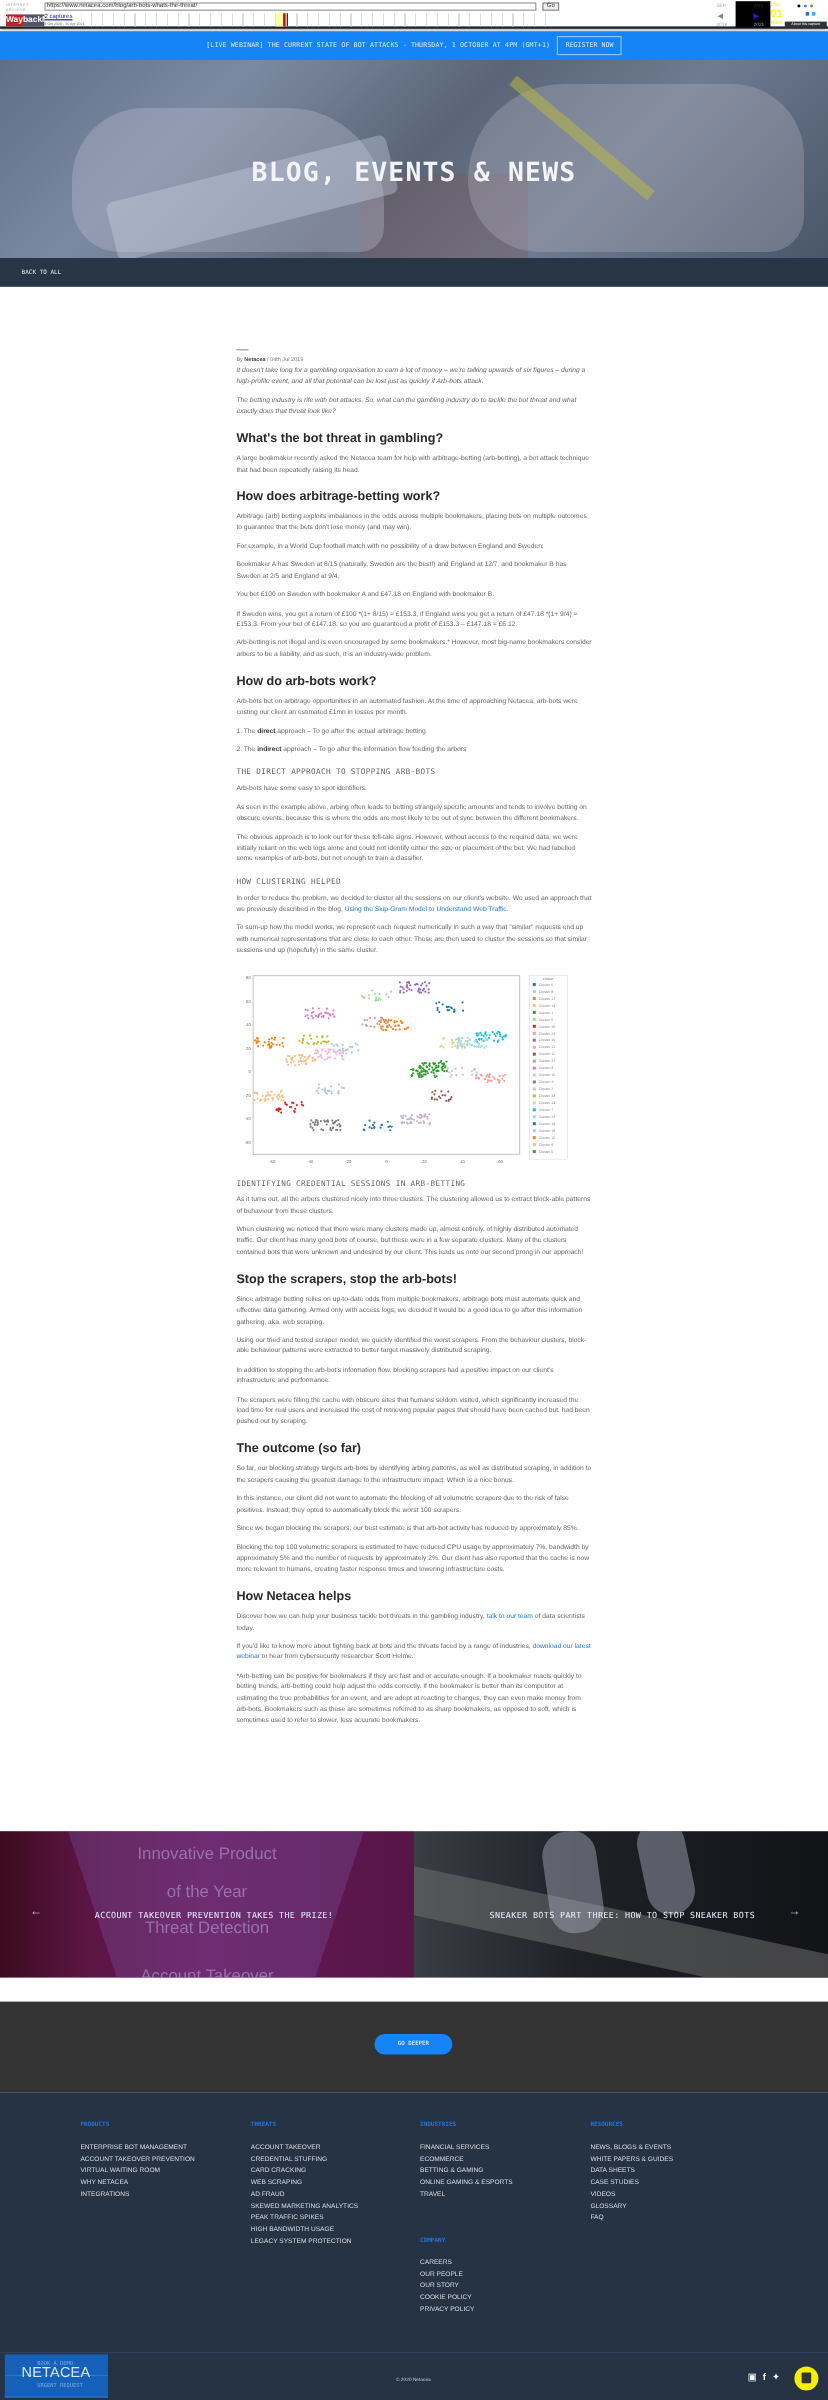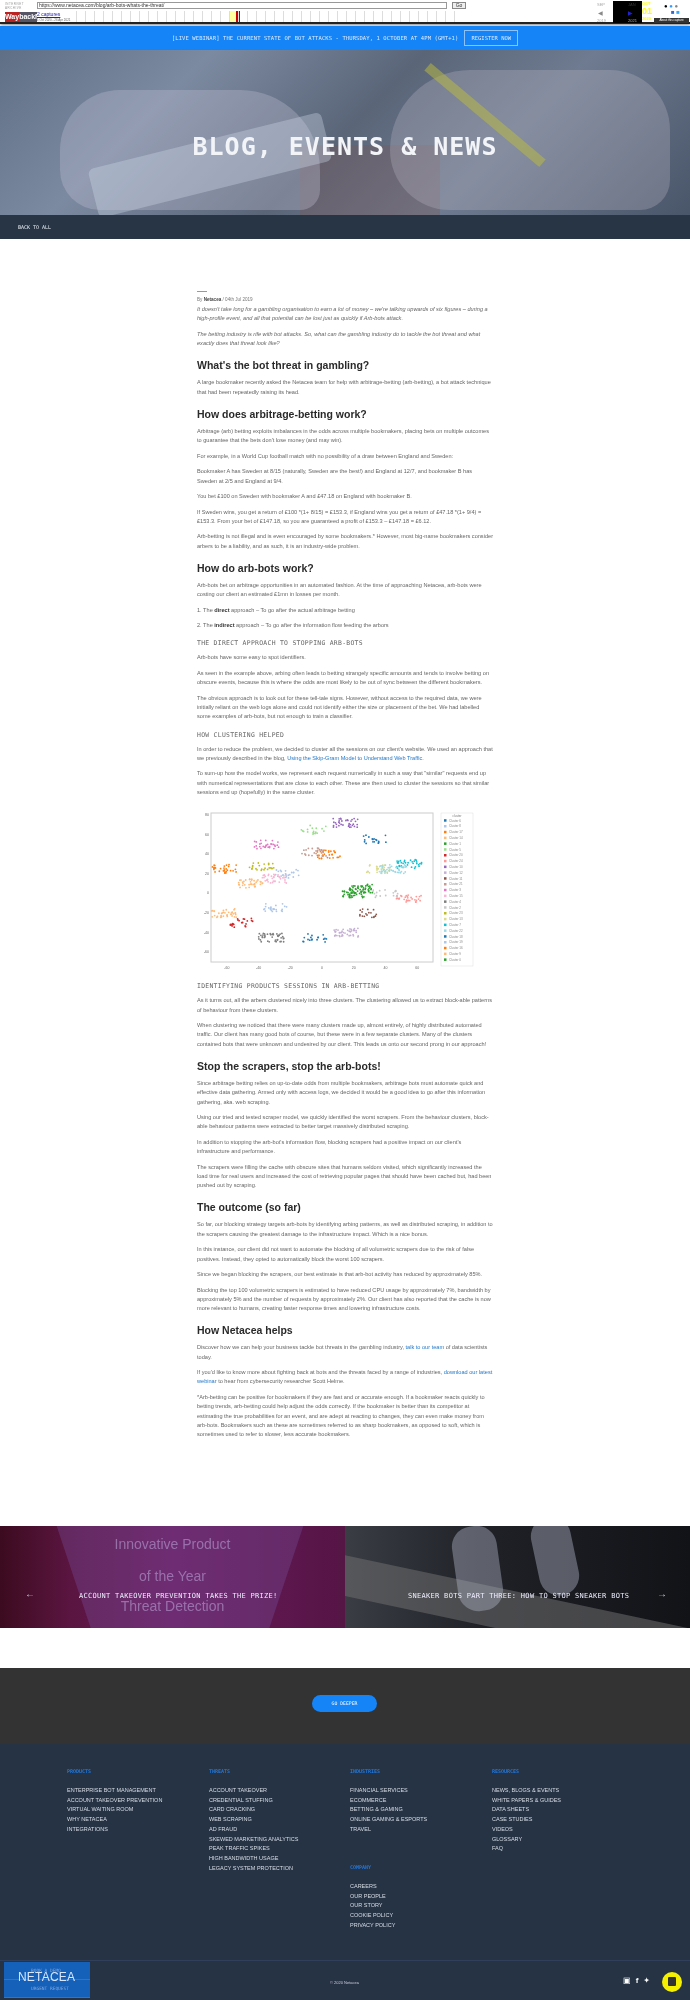--- a/index.html
+++ b/index.html
@@ -28,40 +28,40 @@
   .banner { position: absolute; top: 26px; left: 0; width: 690px; height: 24px; background: #1584f7; display: flex; align-items: center; justify-content: center; gap: 6px; }
   .banner-text { font-family: "DejaVu Sans Mono", monospace; font-size: 5.5px; color: #dbeaff; letter-spacing: .1px; }
   .banner-btn { border: 1px solid #8ec2ff; color: #dbeaff; font-family: "DejaVu Sans Mono", monospace; font-size: 5.5px; padding: 4px 6px; }
   
   .hero { position: absolute; top: 50px; left: 0; width: 690px; height: 165px; background: linear-gradient(135deg, #5f6f86 0%, #7c8aa1 25%, #5a6578 50%, #6e7b90 70%, #495569 100%); overflow: hidden; }
   .hero .hand1 { position: absolute; left: 60px; top: 40px; width: 260px; height: 120px; border-radius: 60px 80px 20px 40px; background: rgba(190,190,210,.35); }
   .hero .phone { position: absolute; left: 90px; top: 90px; width: 240px; height: 50px; transform: rotate(-14deg); background: rgba(210,220,235,.35); border-radius: 6px; }
   .hero .hand2 { position: absolute; left: 390px; top: 20px; width: 280px; height: 140px; border-radius: 80px 60px 30px 60px; background: rgba(190,185,200,.3); }
   .hero .yellow { position: absolute; left: 410px; top: 60px; width: 150px; height: 10px; transform: rotate(40deg); background: rgba(190,190,60,.5); }
   .hero .brown { position: absolute; left: 300px; top: 95px; width: 140px; height: 70px; background: rgba(130,80,70,.25); }
-  .hero-title { position: absolute; top: 82px; width: 690px; text-align: center; font-family: "DejaVu Sans Mono", monospace; font-size: 25px; color: #f2f4f8; letter-spacing: 1px; }
+  .hero-title { position: absolute; top: 82px; width: 690px; text-align: center; font-family: "DejaVu Sans Mono", monospace; font-size: 22px; color: #f2f4f8; letter-spacing: 1px; }
   .backbar { position: absolute; top: 215px; left: 0; width: 690px; height: 24px; background: #273545; }
   .backbar a { position: absolute; left: 18px; top: 9px; font-family: "DejaVu Sans Mono", monospace; font-size: 5px; color: #e8eef4; }
   
   .article { position: absolute; top: 283px; left: 197px; width: 296px; }
   .a-title { font-family: "DejaVu Sans Mono", monospace; font-size: 17px; color: #777; letter-spacing: .5px; font-weight: normal; line-height: 22px; }
   .a-rule { width: 10px; height: 1px; background: #999; margin: 8px 0 5px; }
   .a-meta { font-size: 4.6px; color: #777; margin-bottom: 3px; }
   .a-meta b { color: #444; }
   p { font-size: 5.6px; line-height: 9.3px; color: #666; margin-bottom: 6.2px; }
   p.it { font-style: italic; }
   h2 { font-size: 10.5px; color: #2a2a2a; font-weight: bold; margin: 11px 0 6px; line-height: 13px; }
   h3 { font-family: "DejaVu Sans Mono", monospace; font-weight: normal; font-size: 6.4px; color: #666; letter-spacing: .3px; margin: 9px 0 6px; }
   a.lk { color: #2479c9; text-decoration: none; }
   
   .chart { position: relative; width: 280px; height: 165px; margin: 10px 0 10px -2px; }
   .chart svg { position: absolute; left: 0; top: 0; }
   
   .related { position: absolute; top: 1526px; left: 0; width: 690px; height: 142px; display: flex; }
-  .rel { position: relative; width: 345px; height: 102px; overflow: hidden; padding-left: 34px; }
+  .rel { position: relative; width: 345px; height: 122px; overflow: hidden; padding-left: 34px; }
   .rel-l { background: linear-gradient(90deg,#3c0b1f 0%, #5a1540 20%, #6a1a5a 50%, #551545 100%); }
   .rel-r { background: linear-gradient(90deg,#3a3d44 0%, #1f2127 40%, #121317 100%); }
   .rel-l .trophy { position: absolute; left: 55px; top: -5px; width: 250px; height: 150px; background: rgba(120,80,160,.35); clip-path: polygon(0 0,100% 0,80% 100%,20% 100%); }
   .rel-l .tt { position: absolute; color: rgba(190,170,220,.55); font-size: 14px; text-align: center; width: 345px; left: 0; }
   .rel-r .log { position: absolute; left: -20px; top: 70px; width: 420px; height: 40px; background: rgba(110,110,110,.55); transform: rotate(12deg); }
   .rel-r .shoe1 { position: absolute; left: 110px; top: 0; width: 45px; height: 85px; background: rgba(170,175,190,.45); border-radius: 20px; transform: rotate(-8deg); }
   .rel-r .shoe2 { position: absolute; left: 190px; top: -10px; width: 40px; height: 80px; background: rgba(170,175,190,.45); border-radius: 20px; transform: rotate(-12deg); }
   .rel-label { position: absolute; top: 66px; font-family: "DejaVu Sans Mono", monospace; font-size: 7px; color: #eef; letter-spacing: .3px; white-space: nowrap; margin-left: 21px; }
   .arrow { position: absolute; top: 62px; color: #ccd; font-size: 10px; }
   .deeper { position: absolute; top: 1668px; left: 0; width: 690px; height: 76px; background: #333; }
@@ -982,21 +982,21 @@
         <text x="254" y="136.3" font-size="3" fill="#888">Cluster 19</text>
         <rect x="249" y="139.79999999999998" width="2.5" height="2.5" fill="#ff7f0e"></rect>
         <text x="254" y="142.1" font-size="3" fill="#888">Cluster 16</text>
         <rect x="249" y="145.6" width="2.5" height="2.5" fill="#ffbb78"></rect>
         <text x="254" y="147.9" font-size="3" fill="#888">Cluster 9</text>
         <rect x="249" y="151.39999999999998" width="2.5" height="2.5" fill="#2ca02c"></rect>
         <text x="254" y="153.7" font-size="3" fill="#888">Cluster 0</text>
       </svg>
   </div>
 
-  <h3>IDENTIFYING PRODUCTS SESSIONS IN ARB-BETTING</h3>
+  <h3>IDENTIFYING CREDENTIAL SESSIONS IN ARB-BETTING</h3>
   <p>As it turns out, all the arbers clustered nicely into three clusters. The clustering allowed us to extract block-able patterns of behaviour from these clusters.</p>
   <p>When clustering we noticed that there were many clusters made up, almost entirely, of highly distributed automated traffic. Our client has many good bots of course, but these were in a few separate clusters. Many of the clusters contained bots that were unknown and undesired by our client. This leads us onto our second prong in our approach!</p>
 
   <h2>Stop the scrapers, stop the arb-bots!</h2>
   <p>Since arbitrage betting relies on up-to-date odds from multiple bookmakers, arbitrage bots must automate quick and effective data gathering. Armed only with access logs, we decided it would be a good idea to go after this information gathering, aka. web scraping.</p>
   <p>Using our tried and tested scraper model, we quickly identified the worst scrapers. From the behaviour clusters, block-able behaviour patterns were extracted to better target massively distributed scraping.</p>
   <p>In addition to stopping the arb-bot's information flow, blocking scrapers had a positive impact on our client's infrastructure and performance.</p>
   <p>The scrapers were filling the cache with obscure sites that humans seldom visited, which significantly increased the load time for real users and increased the cost of retrieving popular pages that should have been cached but, had been pushed out by scraping.</p>
 
   <h2>The outcome (so far)</h2>

